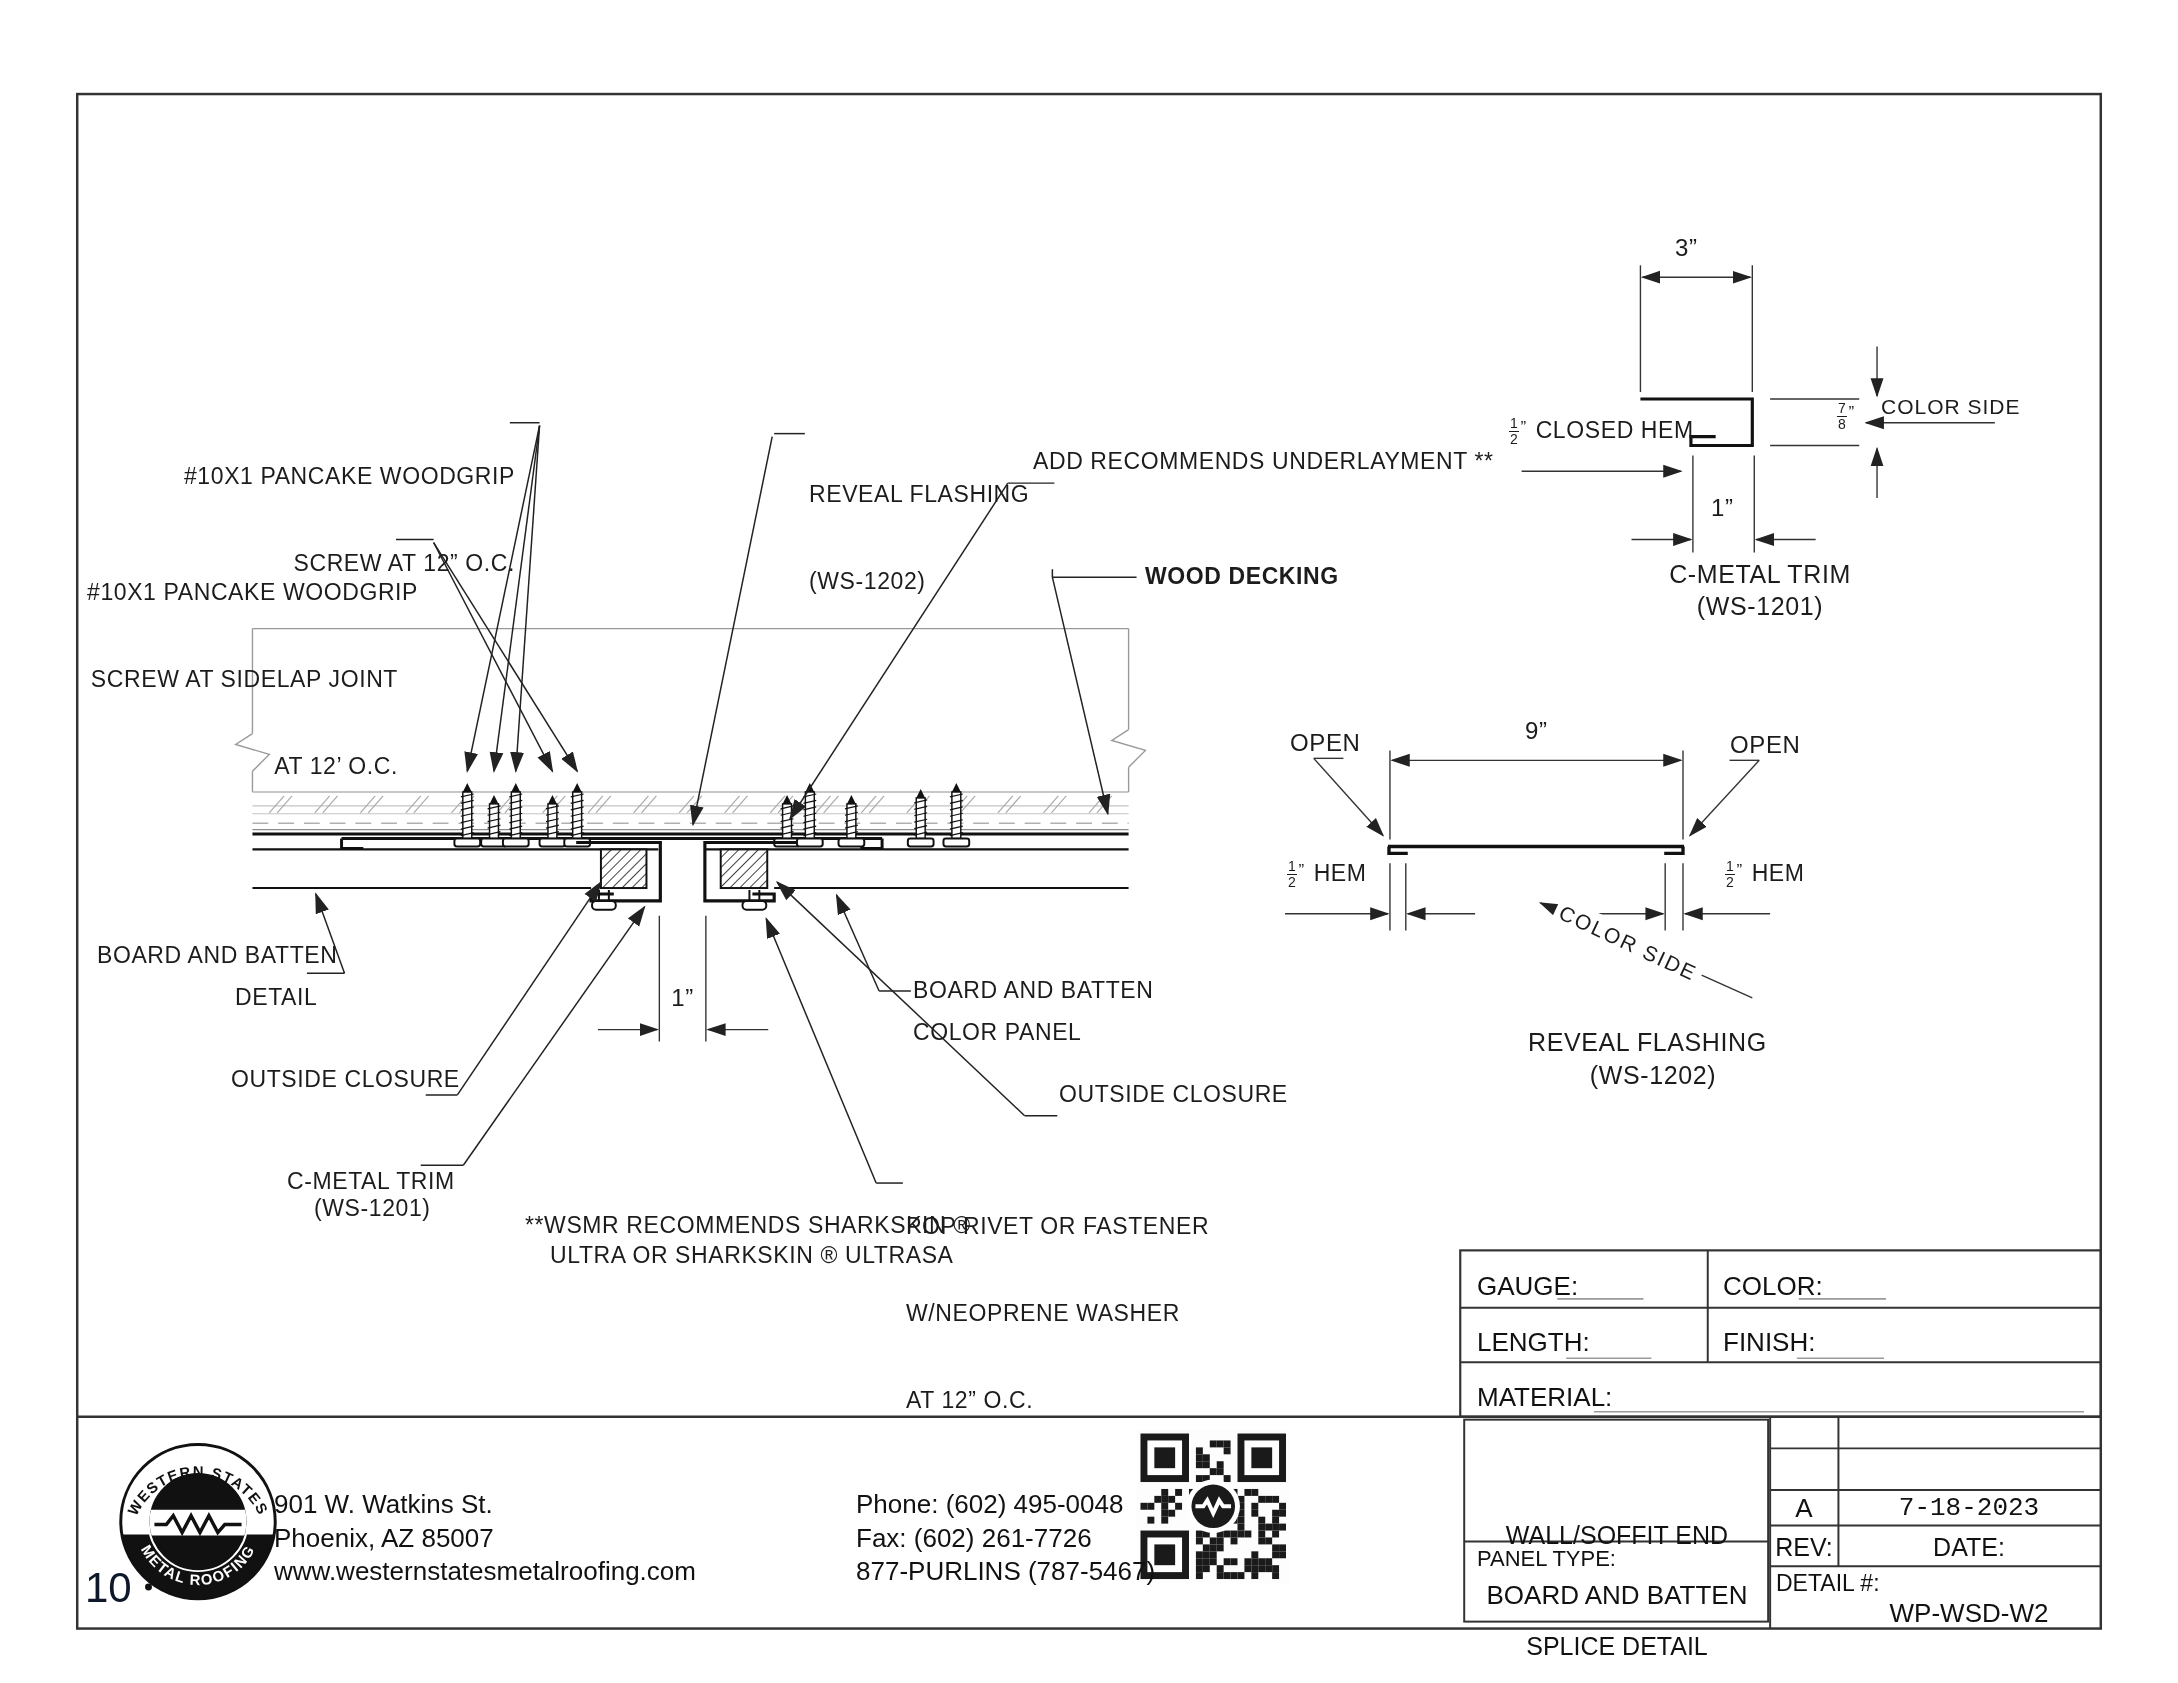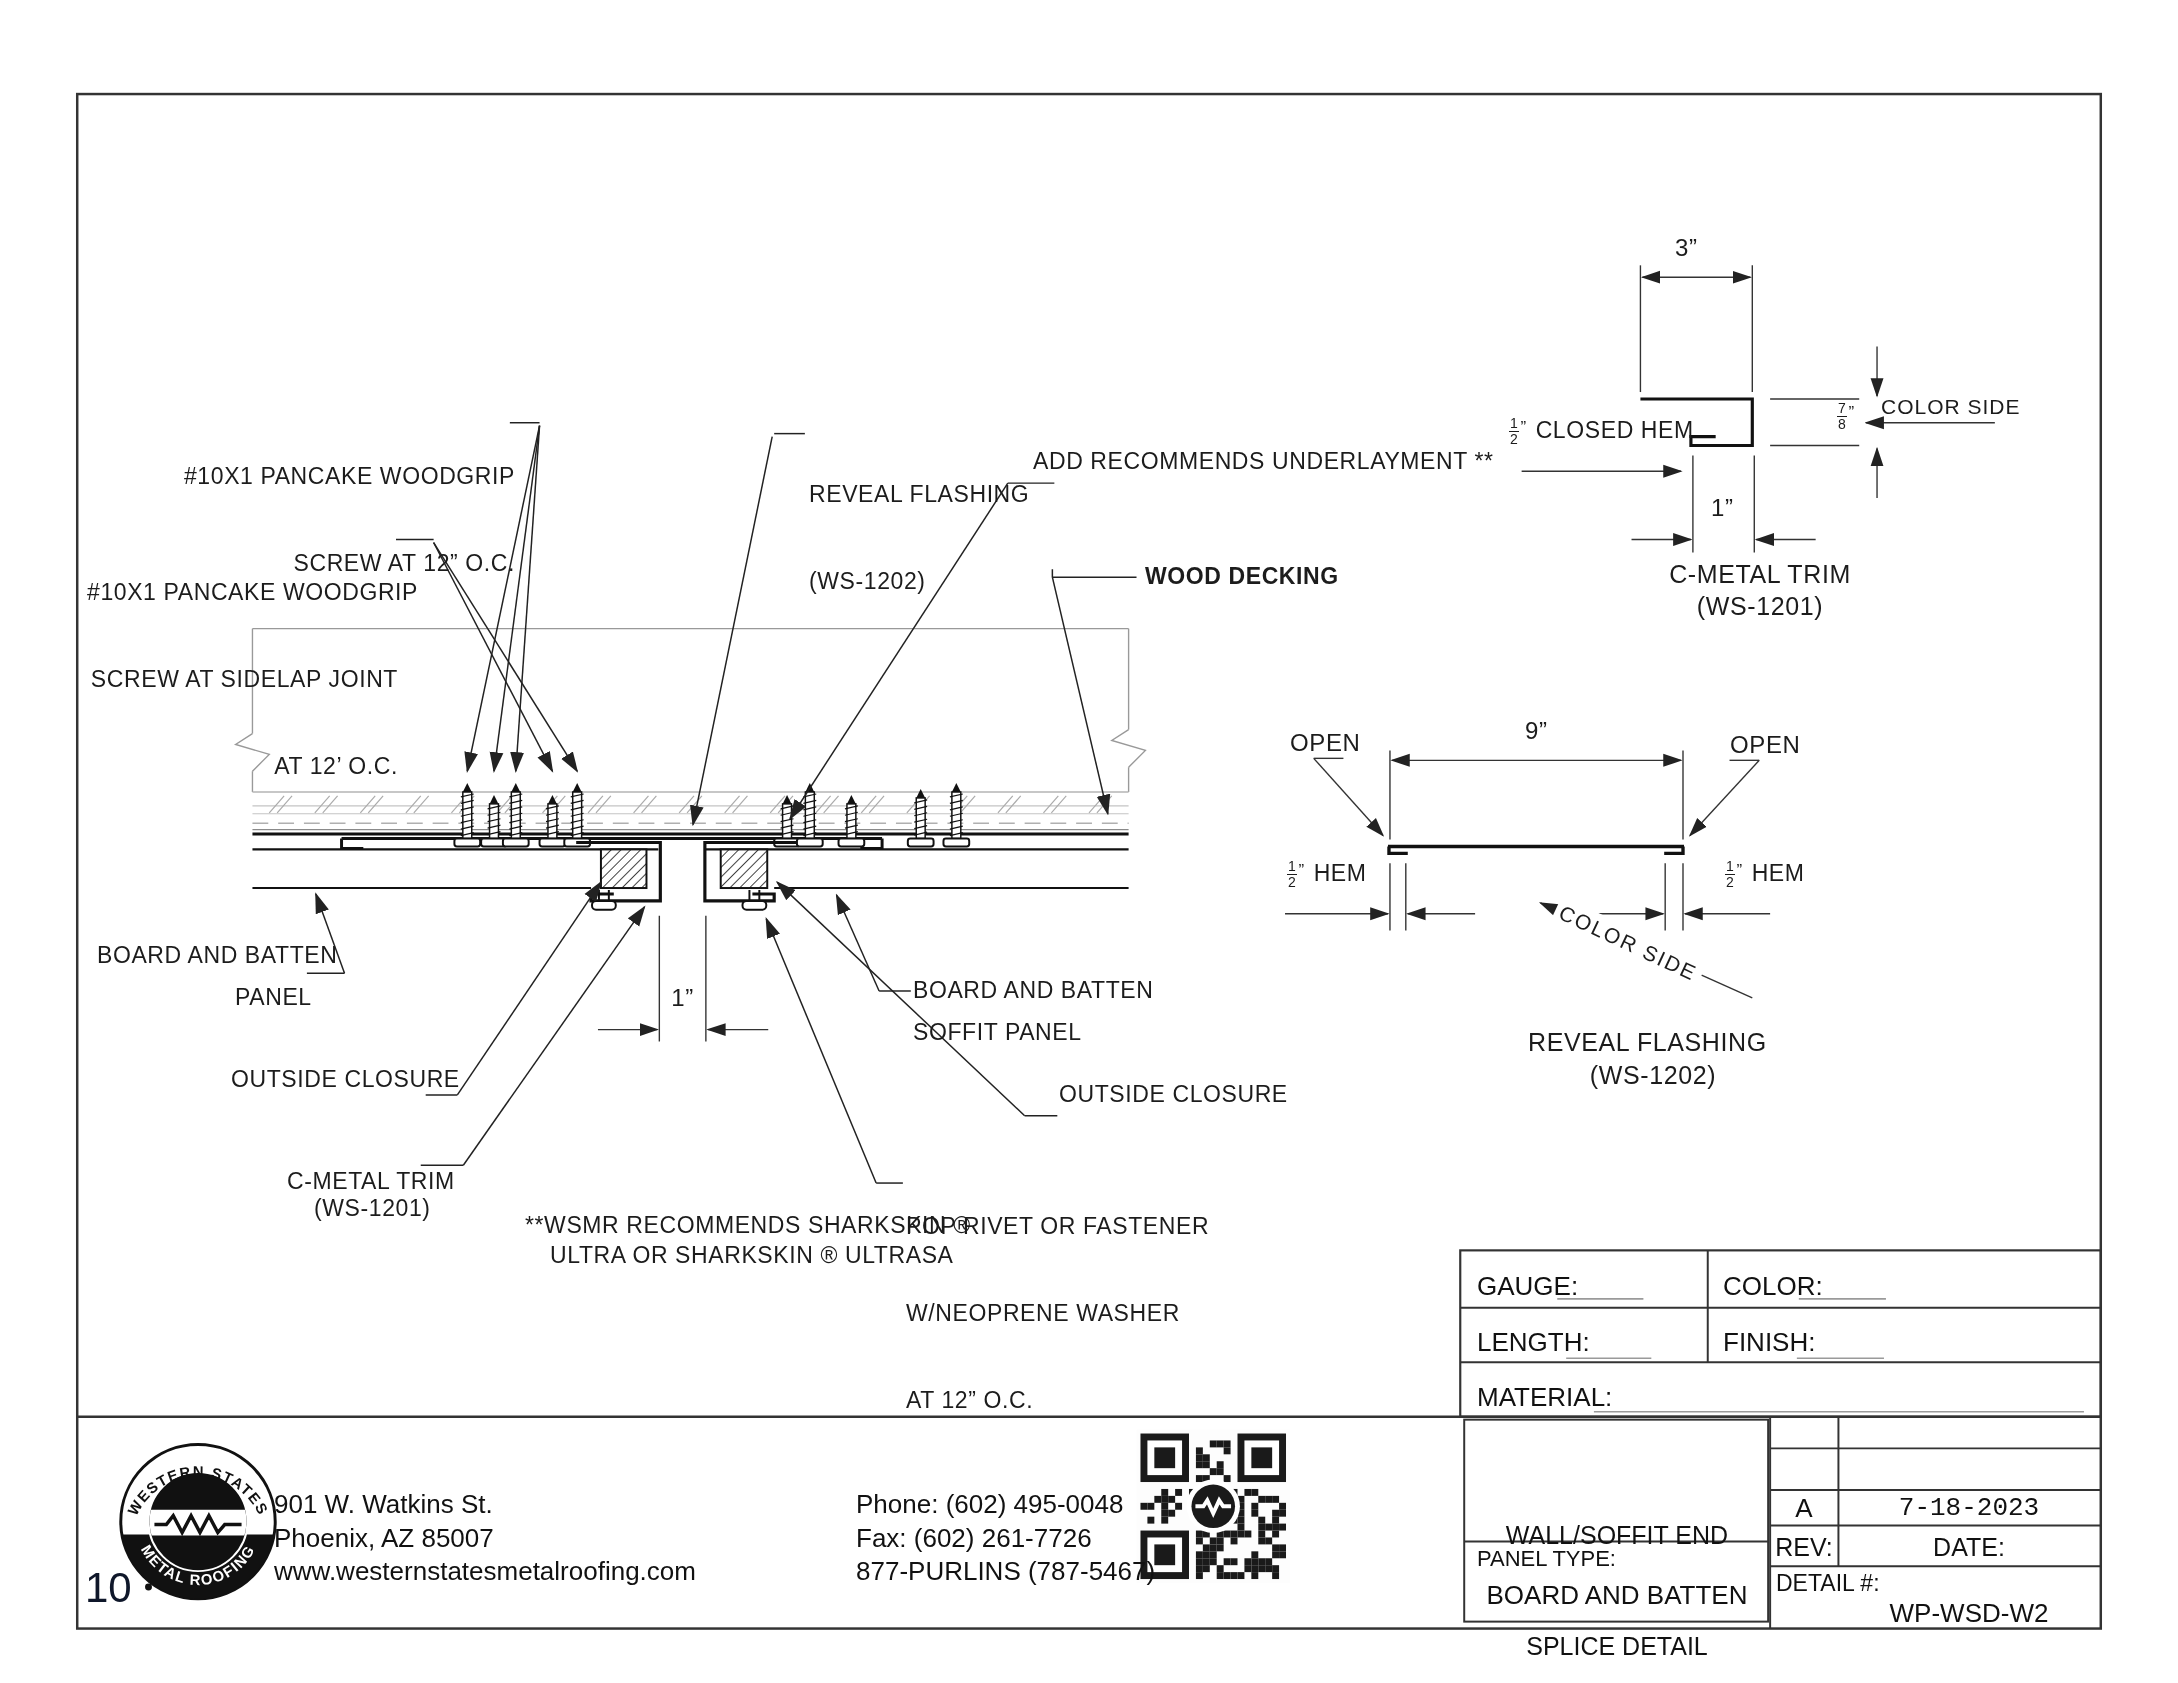--- a/index.html
+++ b/index.html
@@ -495,29 +495,29 @@
   <div>SCREW AT SIDELAP JOINT</div>
   <div>AT 12’ O.C.</div>
 </div>
 <div class="cad" style="left:809px;top:422px;">
   <div>REVEAL FLASHING</div>
   <div>(WS-1202)</div>
 </div>
 <div class="cad" style="left:1033px;top:447px;">ADD RECOMMENDS UNDERLAYMENT **</div>
 <div class="cad" style="left:1145px;top:562px;font-weight:bold;">WOOD DECKING</div>
 <div class="cad" style="left:97px;top:941px;">BOARD AND BATTEN</div>
-<div class="cad" style="left:235px;top:983px;">PANEL</div>
+<div class="cad" style="left:235px;top:983px;">DETAIL</div>
 <div class="cad" style="left:231px;top:1065px;">OUTSIDE CLOSURE</div>
 <div class="cad" style="left:287px;top:1167px;">C-METAL TRIM</div>
 <div class="cad" style="left:314px;top:1194px;">(WS-1201)</div>
 <div class="cad" style="left:525px;top:1211px;">**WSMR RECOMMENDS SHARKSKIN ®</div>
 <div class="cad" style="left:550px;top:1241px;">ULTRA OR SHARKSKIN ® ULTRASA</div>
 <div class="cad dim ctr" style="left:655px;top:983px;width:55px;">1”</div>
 <div class="cad" style="left:913px;top:976px;">BOARD AND BATTEN</div>
-<div class="cad" style="left:913px;top:1018px;">SOFFIT PANEL</div>
+<div class="cad" style="left:913px;top:1018px;">COLOR PANEL</div>
 <div class="cad" style="left:1059px;top:1080px;">OUTSIDE CLOSURE</div>
 <div class="cad" style="left:906px;top:1154px;">
   <div>POP RIVET OR FASTENER</div>
   <div>W/NEOPRENE WASHER</div>
   <div>AT 12” O.C.</div>
 </div>
 
 <div class="cad dim" style="left:1675px;top:233px;">3”</div>
 <div class="cad fracrow" style="left:1509px;top:416px;">
   <span class="frac"><span>1</span><span class="den">2</span></span><span class="inchmark">”</span><span class="fraclabel">CLOSED HEM</span>

